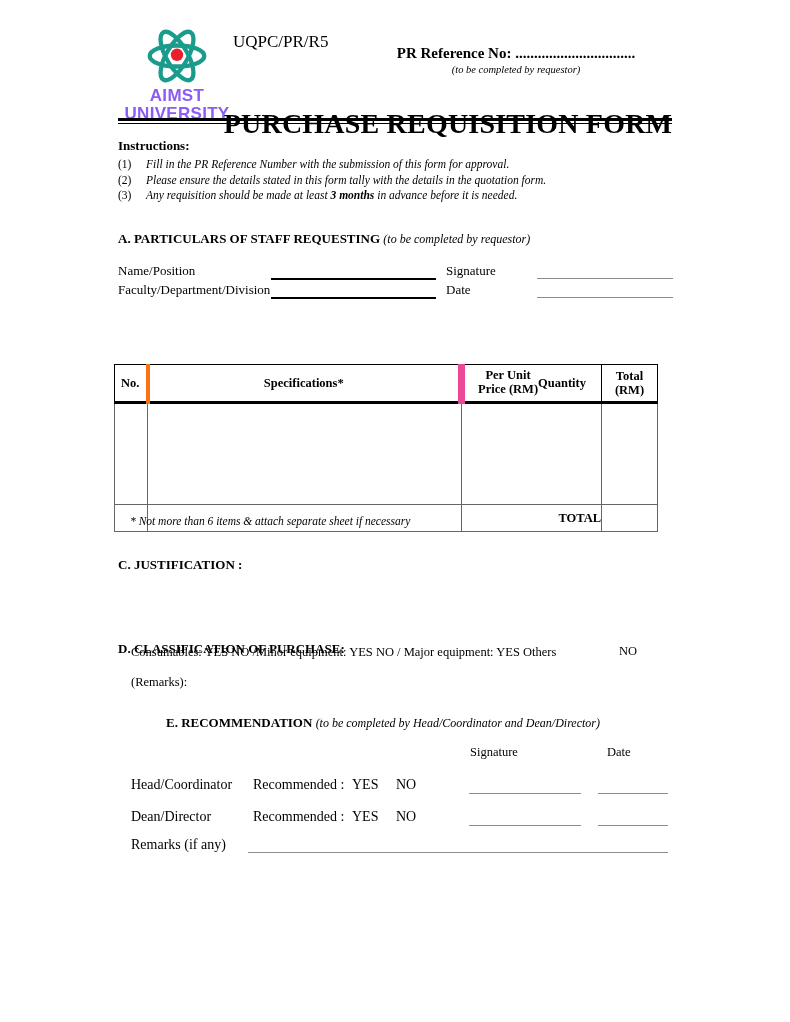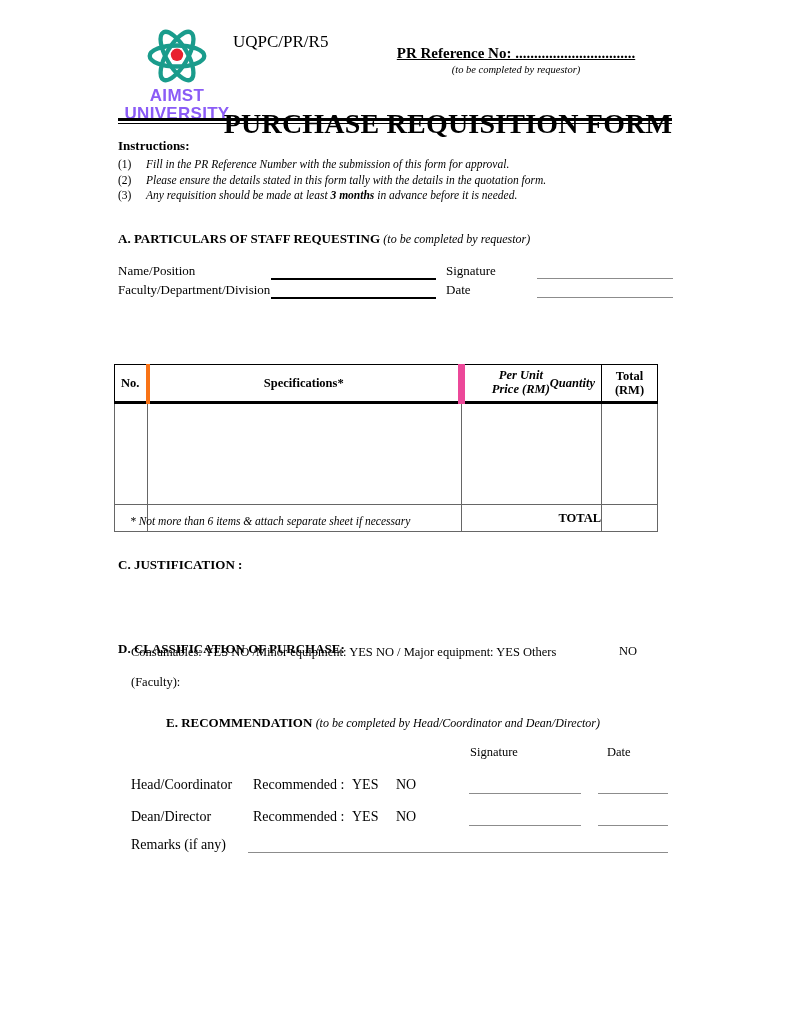--- a/index.html
+++ b/index.html
@@ -69,21 +69,20 @@
     font-family: "Liberation Serif", serif;
   }
   .pr-ref {
     position: absolute;
     left: 360px;
     top: 45px;
     width: 312px;
     text-align: center;
     font-size: 15px;
     font-weight: bold;
-    text-decoration: underline;
   }
   .pr-ref-note {
     position: absolute;
     left: 360px;
     top: 64px;
     width: 312px;
     text-align: center;
     font-size: 10.5px;
     font-style: italic;
   }
@@ -211,24 +210,23 @@
     font-size: 12.5px;
   }
   .req-table thead th.hdr-no   { border-left: 1px solid #000; border-right: 4px solid #f97316; }
   .req-table thead th.hdr-spec { border-right: 7px solid #ec4899; }
   .req-table thead th.hdr-pq   { border-right: 1px solid #000; padding: 0; }
   .req-table thead th.hdr-total{ border-right: 1px solid #000; }
 
   .pq-head {
     display: flex;
     align-items: center;
-    justify-content: flex-end;
+    justify-content: center;
     height: 36px;
     padding: 0 4px;
-    font-style: italic;
   }
   .pq-head .pu {
     text-align: center;
     line-height: 1.1;
     flex: 0 0 auto;
   }
   .pq-head .qty {
     flex: 0 0 auto;
     padding-right: 2px;
   }
@@ -406,21 +404,21 @@
 
   <div class="sec-head secC">
     <span>C. JUSTIFICATION :</span>
   </div>
 
   <div class="sec-head secD">
     <span>D. CLASSIFICATION OF PURCHASE:</span>
   </div>
   <div class="classline">Consumables: YES NO /Minor equipment: YES NO / Major equipment: YES Others</div>
   <div class="class-no">NO</div>
-  <div class="specify">(Faculty):</div>
+  <div class="specify">(Remarks):</div>
 
   <div class="sec-head secE">
     <span>E.  RECOMMENDATION</span>
     <span class="note">(to be completed by Head/Coordinator and Dean/Director)</span>
   </div>
 
   <div class="rec-sign-hdr">Signature</div>
   <div class="rec-date-hdr">Date</div>
 
   <div class="rec-row rr1-role">Head/Coordinator</div>

